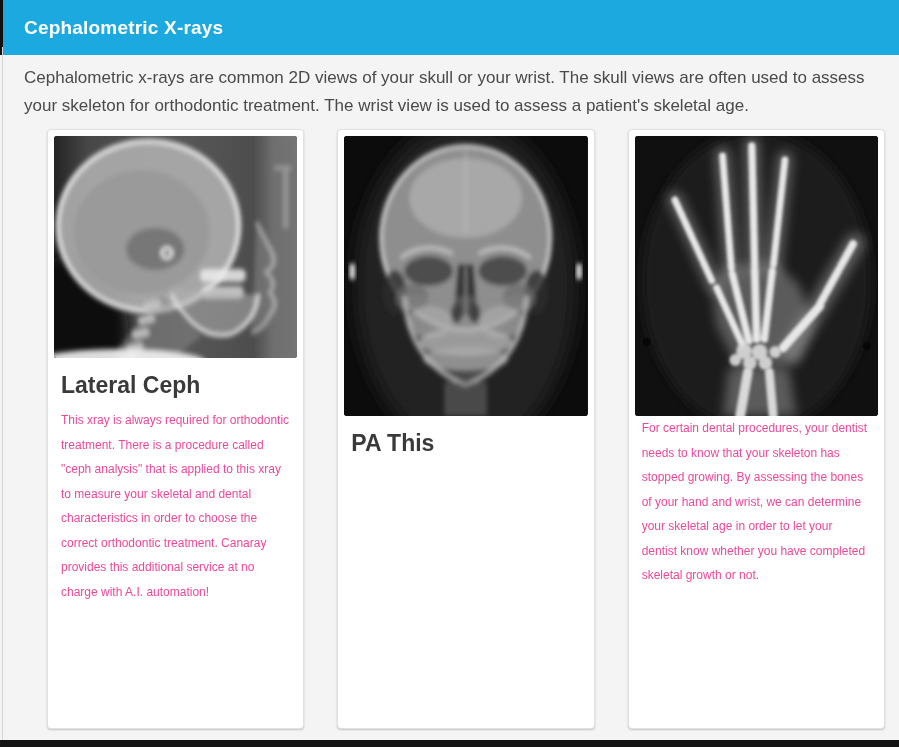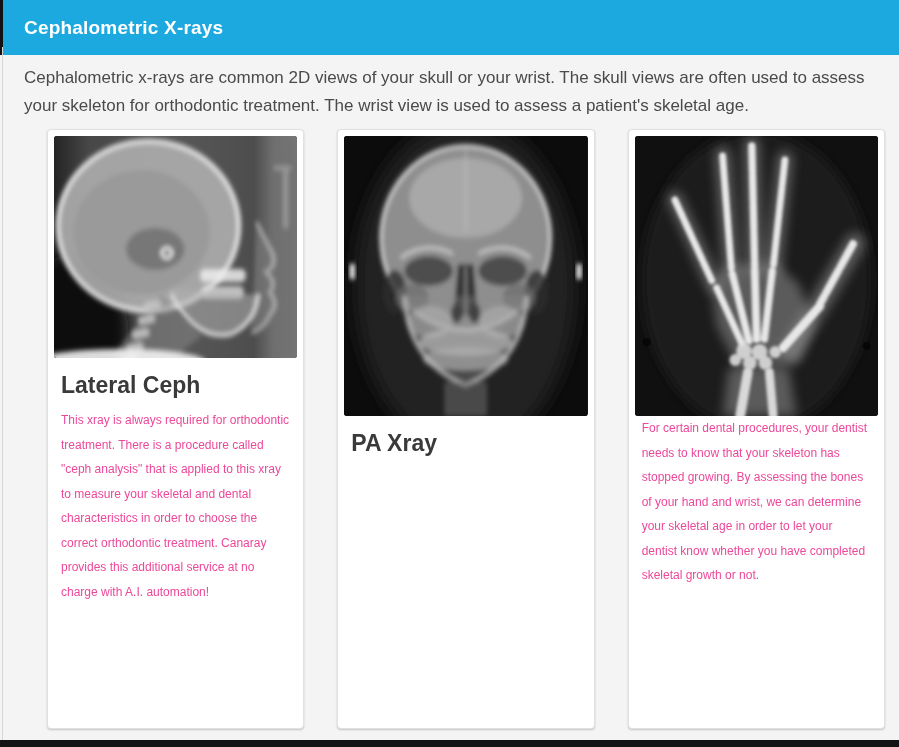--- a/index.html
+++ b/index.html
@@ -161,21 +161,21 @@
             <ellipse cx="125" cy="223" rx="44" ry="12" fill="#bcbcbc" opacity="0.7"></ellipse>
             <path d="M62,160 Q66,226 125,249 Q184,226 188,160" fill="#8f8f8f" opacity="0.35"></path>
             <path d="M62,160 Q66,226 125,249 Q184,226 188,160" fill="none" stroke="#b9b9b9" stroke-width="5" opacity="0.8"></path>
             <rect x="103" y="246" width="44" height="34" fill="#6f6f6f" opacity="0.5"></rect>
           </g>
           <rect x="6" y="128" width="5" height="15" fill="#fafafa" filter="url(#pa-b1)"></rect>
           <rect x="239" y="128" width="5" height="15" fill="#fafafa" filter="url(#pa-b1)"></rect>
         </svg>
       </div>
       <div class="card-body">
-        <h2>PA Xray</h2>
+        <h2>PA This</h2>
       </div>
     </div>
 
     <div class="card">
       <div class="card-img img-tall" title="hand and wrist x-ray">
         <svg viewBox="0 0 250 280" preserveAspectRatio="none" aria-hidden="true">
           <defs>
             <filter id="wr-b1" x="-30%" y="-30%" width="160%" height="160%">
                 <feGaussianBlur stdDeviation="1.6"></feGaussianBlur>
               </filter>

